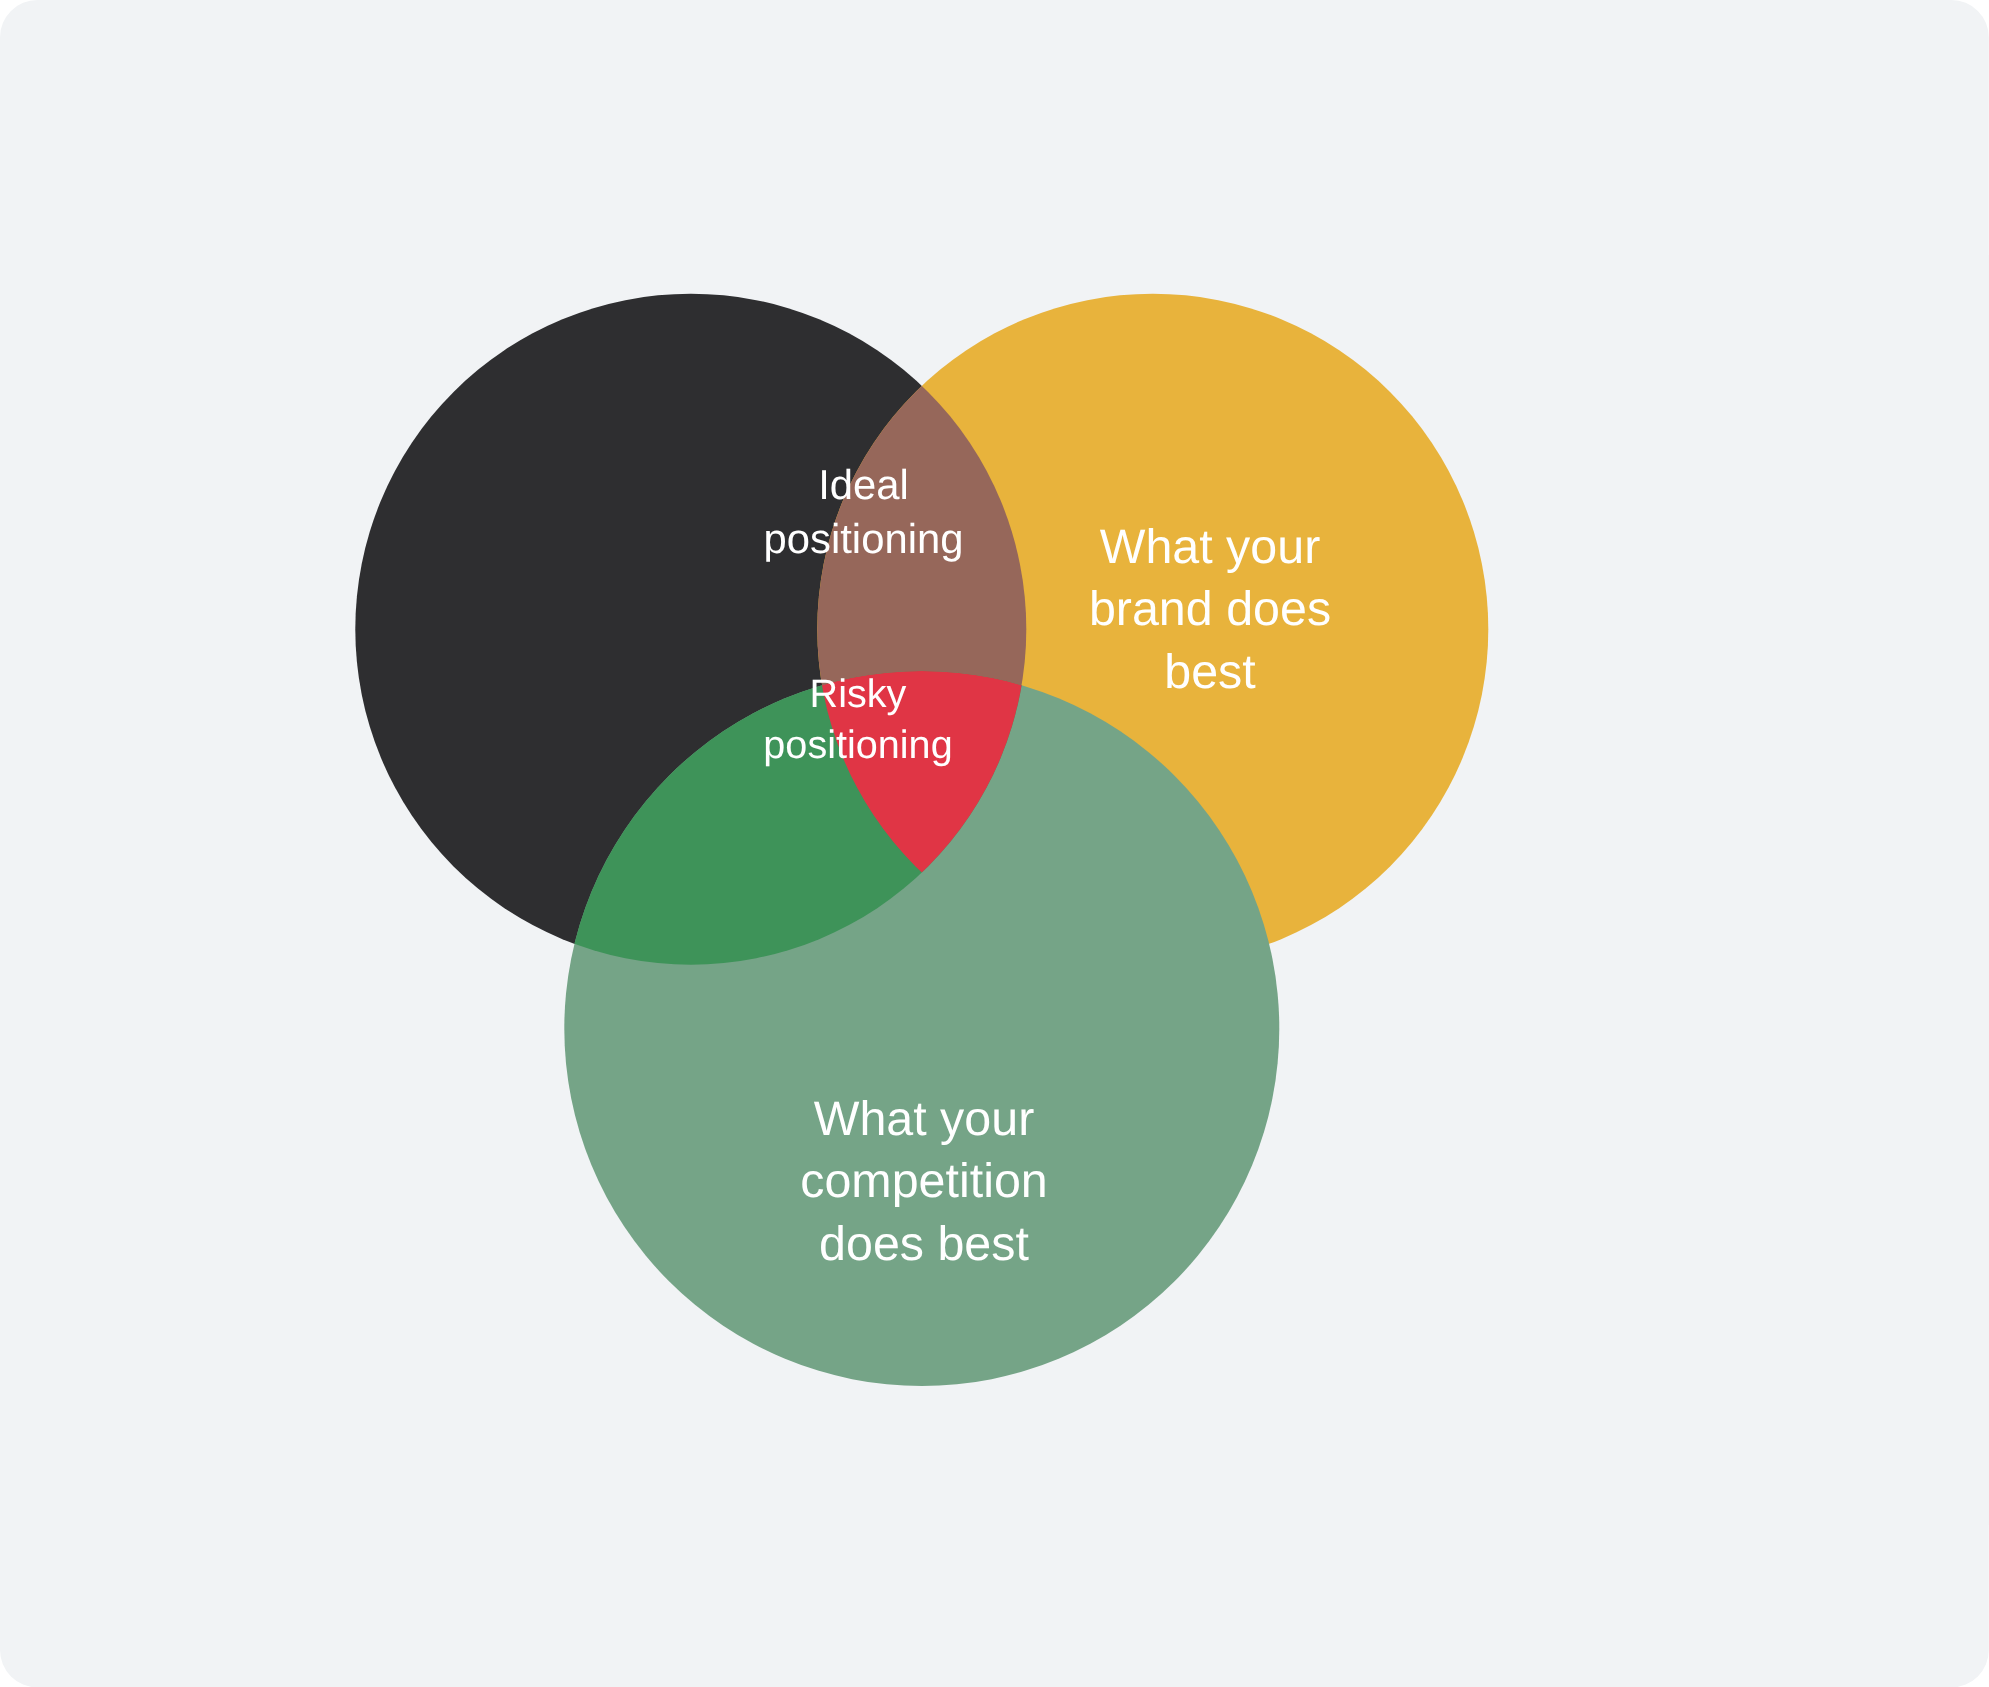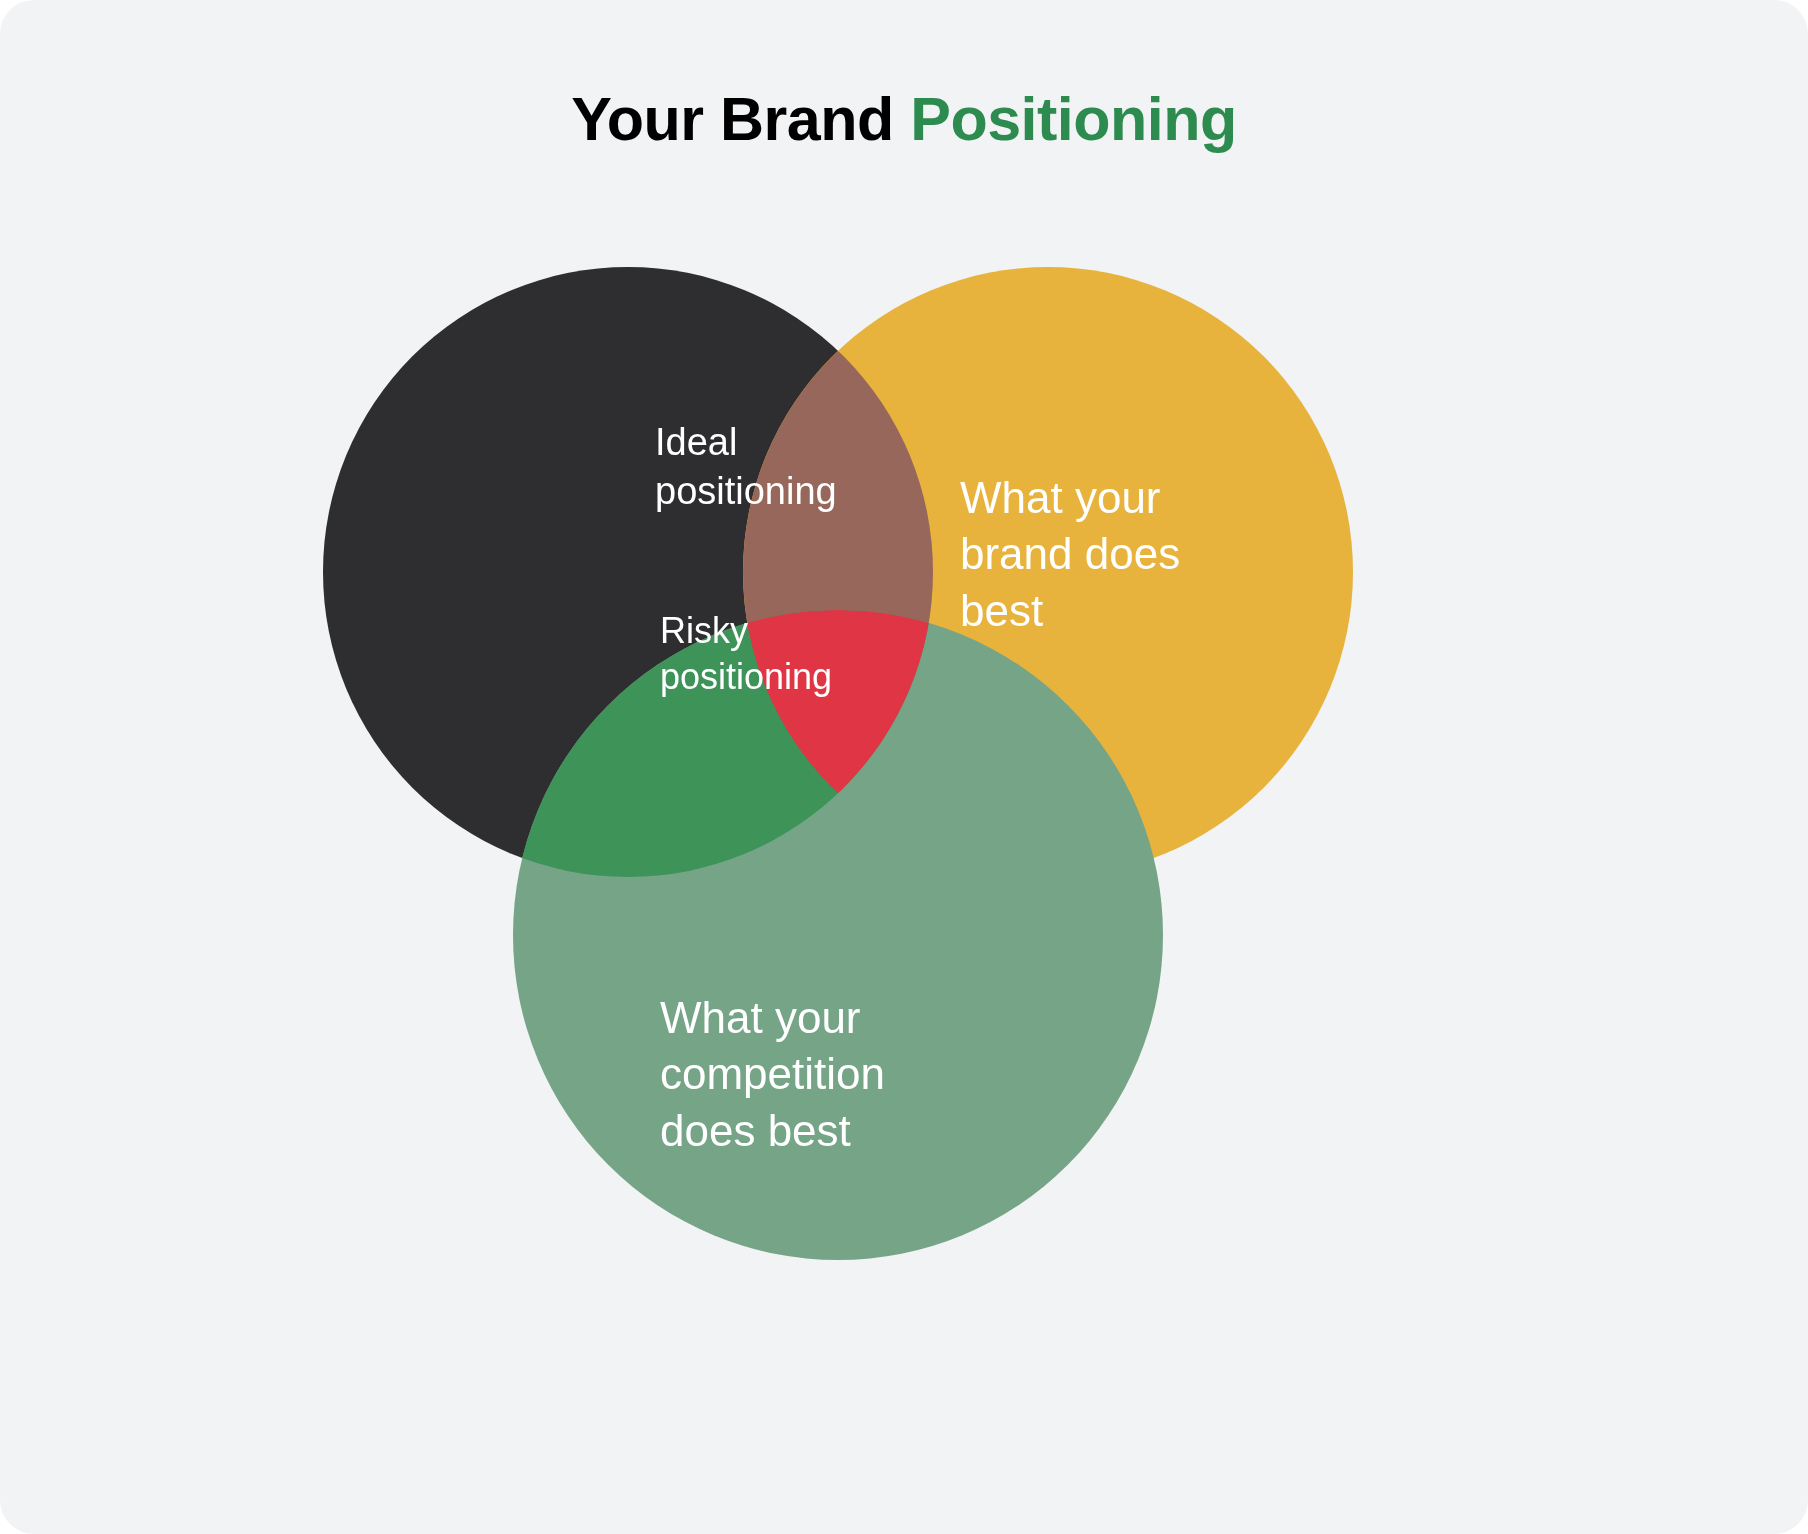--- a/index.html
+++ b/index.html
@@ -42,21 +42,21 @@
     position: absolute;
     left: 0;
     top: 0;
     width: 1808px;
     height: 1534px;
   }
 
   .venn-label {
     position: absolute;
     color: #ffffff;
-    text-align: left;
+    text-align: center;
     line-height: 1.28;
     white-space: pre-line;
     pointer-events: none;
   }
   #label-dark {
     left: 370px;
     top: 470px;
     width: 270px;
     font-size: 44px;
   }
@@ -83,23 +83,20 @@
     top: 608px;
     width: 240px;
     font-size: 36px;
   }
 </style>
 </head>
 <body style="background: rgb(255, 255, 255);">
 
 <div id="card" style="background: rgb(241, 243, 245); border-radius: 34px;">
 
-  <div id="title">
-    <span class="t-black" style="color: rgb(0, 0, 0);">Your Brand</span><span>&nbsp;</span><span class="t-green" style="color: rgb(46, 139, 80);">Positioning</span>
-  </div>
 
   <svg id="venn" viewBox="0 0 1808 1534">
     <defs>
       <clipPath id="clip-customers">
           <circle id="c-customers" cx="628" cy="572" r="305"></circle>
         </clipPath>
       <clipPath id="clip-brand">
           <circle id="c-brand" cx="1048" cy="572" r="305"></circle>
         </clipPath>
       <clipPath id="clip-competition">

